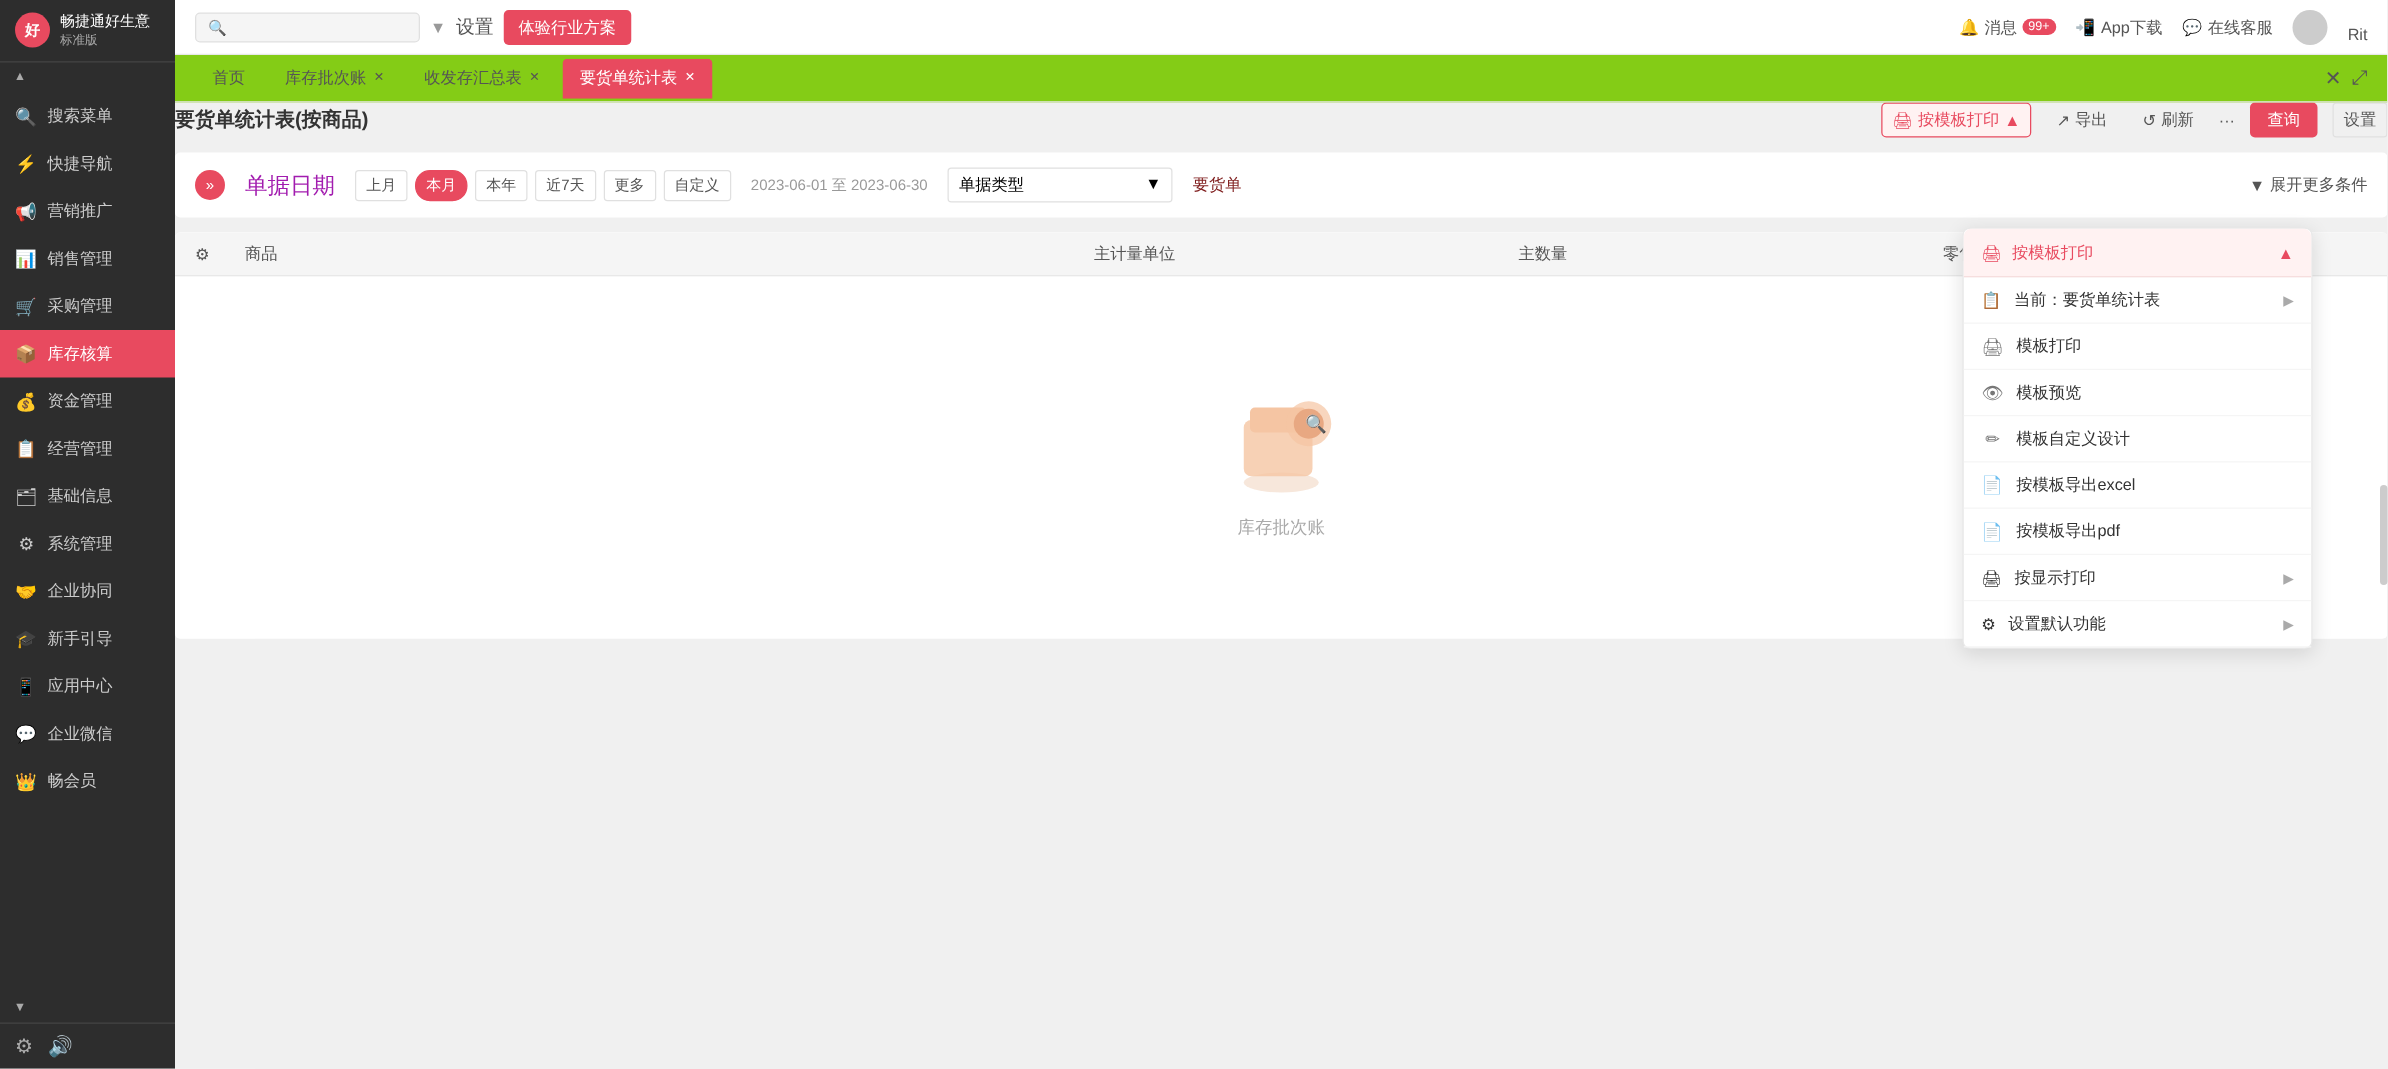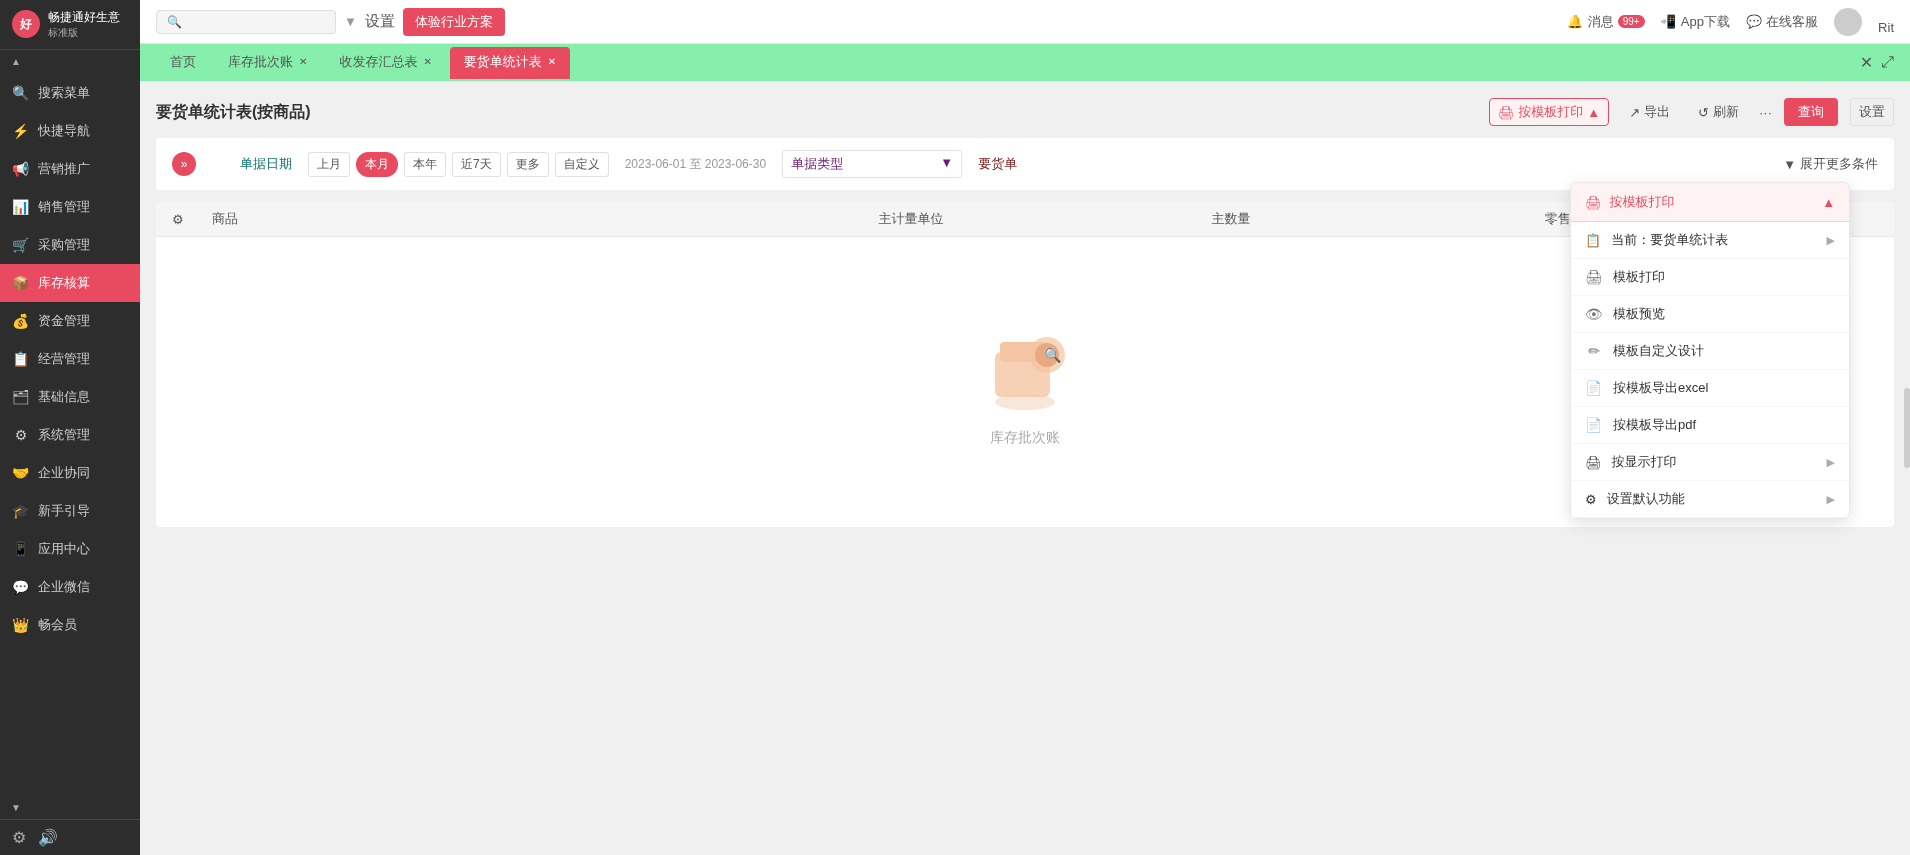--- a/index.html
+++ b/index.html
@@ -96,21 +96,21 @@
     }
     .gear-icon { font-size: 15px; cursor: pointer; color: #555; }
     .user-avatar {
       width: 28px; height: 28px;
       background: #ccc;
       border-radius: 50%;
     }
 
     
     .tabs-bar {
-      background: #86efac;
+      background: #84cc16;
       display: flex;
       align-items: center;
       padding: 0 16px;
       height: 38px;
       border-bottom: 1px solid #e8e8e8;
       gap: 4px;
     }
     .tab {
       display: flex; align-items: center; gap: 6px;
       padding: 6px 14px;
@@ -125,21 +125,20 @@
       border-radius: 4px 4px 0 0;
     }
     .tab-close { font-size: 10px; cursor: pointer; }
     .tab-home { color: #555; }
     .tabs-right { margin-left: auto; display: flex; gap: 8px; }
     .tab-window-btn { font-size: 16px; cursor: pointer; color: #555; }
 
     
     .page-content {
       flex: 1;
-      padding: 16px;
       overflow: auto;
       position: relative;
     }
     .page-header {
       display: flex; align-items: center; justify-content: space-between;
       margin-bottom: 12px;
     }
     .page-title { font-size: 16px; font-weight: bold; color: #333; }
     .page-actions { display: flex; align-items: center; gap: 12px; }
     .action-btn {
@@ -160,36 +159,36 @@
     
     .filter-bar {
       background: #fff;
       border-radius: 4px;
       padding: 12px 16px;
       margin-bottom: 12px;
     }
     .filter-row {
       display: flex; align-items: center; gap: 16px; flex-wrap: wrap;
     }
-    .filter-label { color: #0f766e; font-size: 13px; margin-left: 28px; }
+    .filter-label { color: #a21caf; font-size: 18px; }
     .date-filters { display: flex; align-items: center; gap: 6px; }
     .date-btn {
       padding: 3px 8px; font-size: 12px; cursor: pointer;
       border: 1px solid #e0e0e0; border-radius: 3px;
       background: #fff; color: #555;
     }
     .date-btn.active {
       background: #e84a5f; color: #fff; border-color: #e84a5f; border-radius: 12px;
     }
     .date-range { font-size: 12px; color: #999; }
     .select-filter {
       display: flex; align-items: flex-start; gap: 4px;
       border: 1px solid #e0e0e0; border-radius: 3px;
       padding: 4px 8px; background: #fff; cursor: pointer;
-      color: #701a75; font-size: 13px; min-width: 180px;
+      color: #000000; font-size: 13px; min-width: 180px;
     }
     .expand-btn {
       display: flex; align-items: center; gap: 4px;
       color: #555; font-size: 13px; cursor: pointer;
       margin-left: auto;
     }
     .red-arrow {
       width: 24px; height: 24px;
       background: #e84a5f;
       border-radius: 50%;

